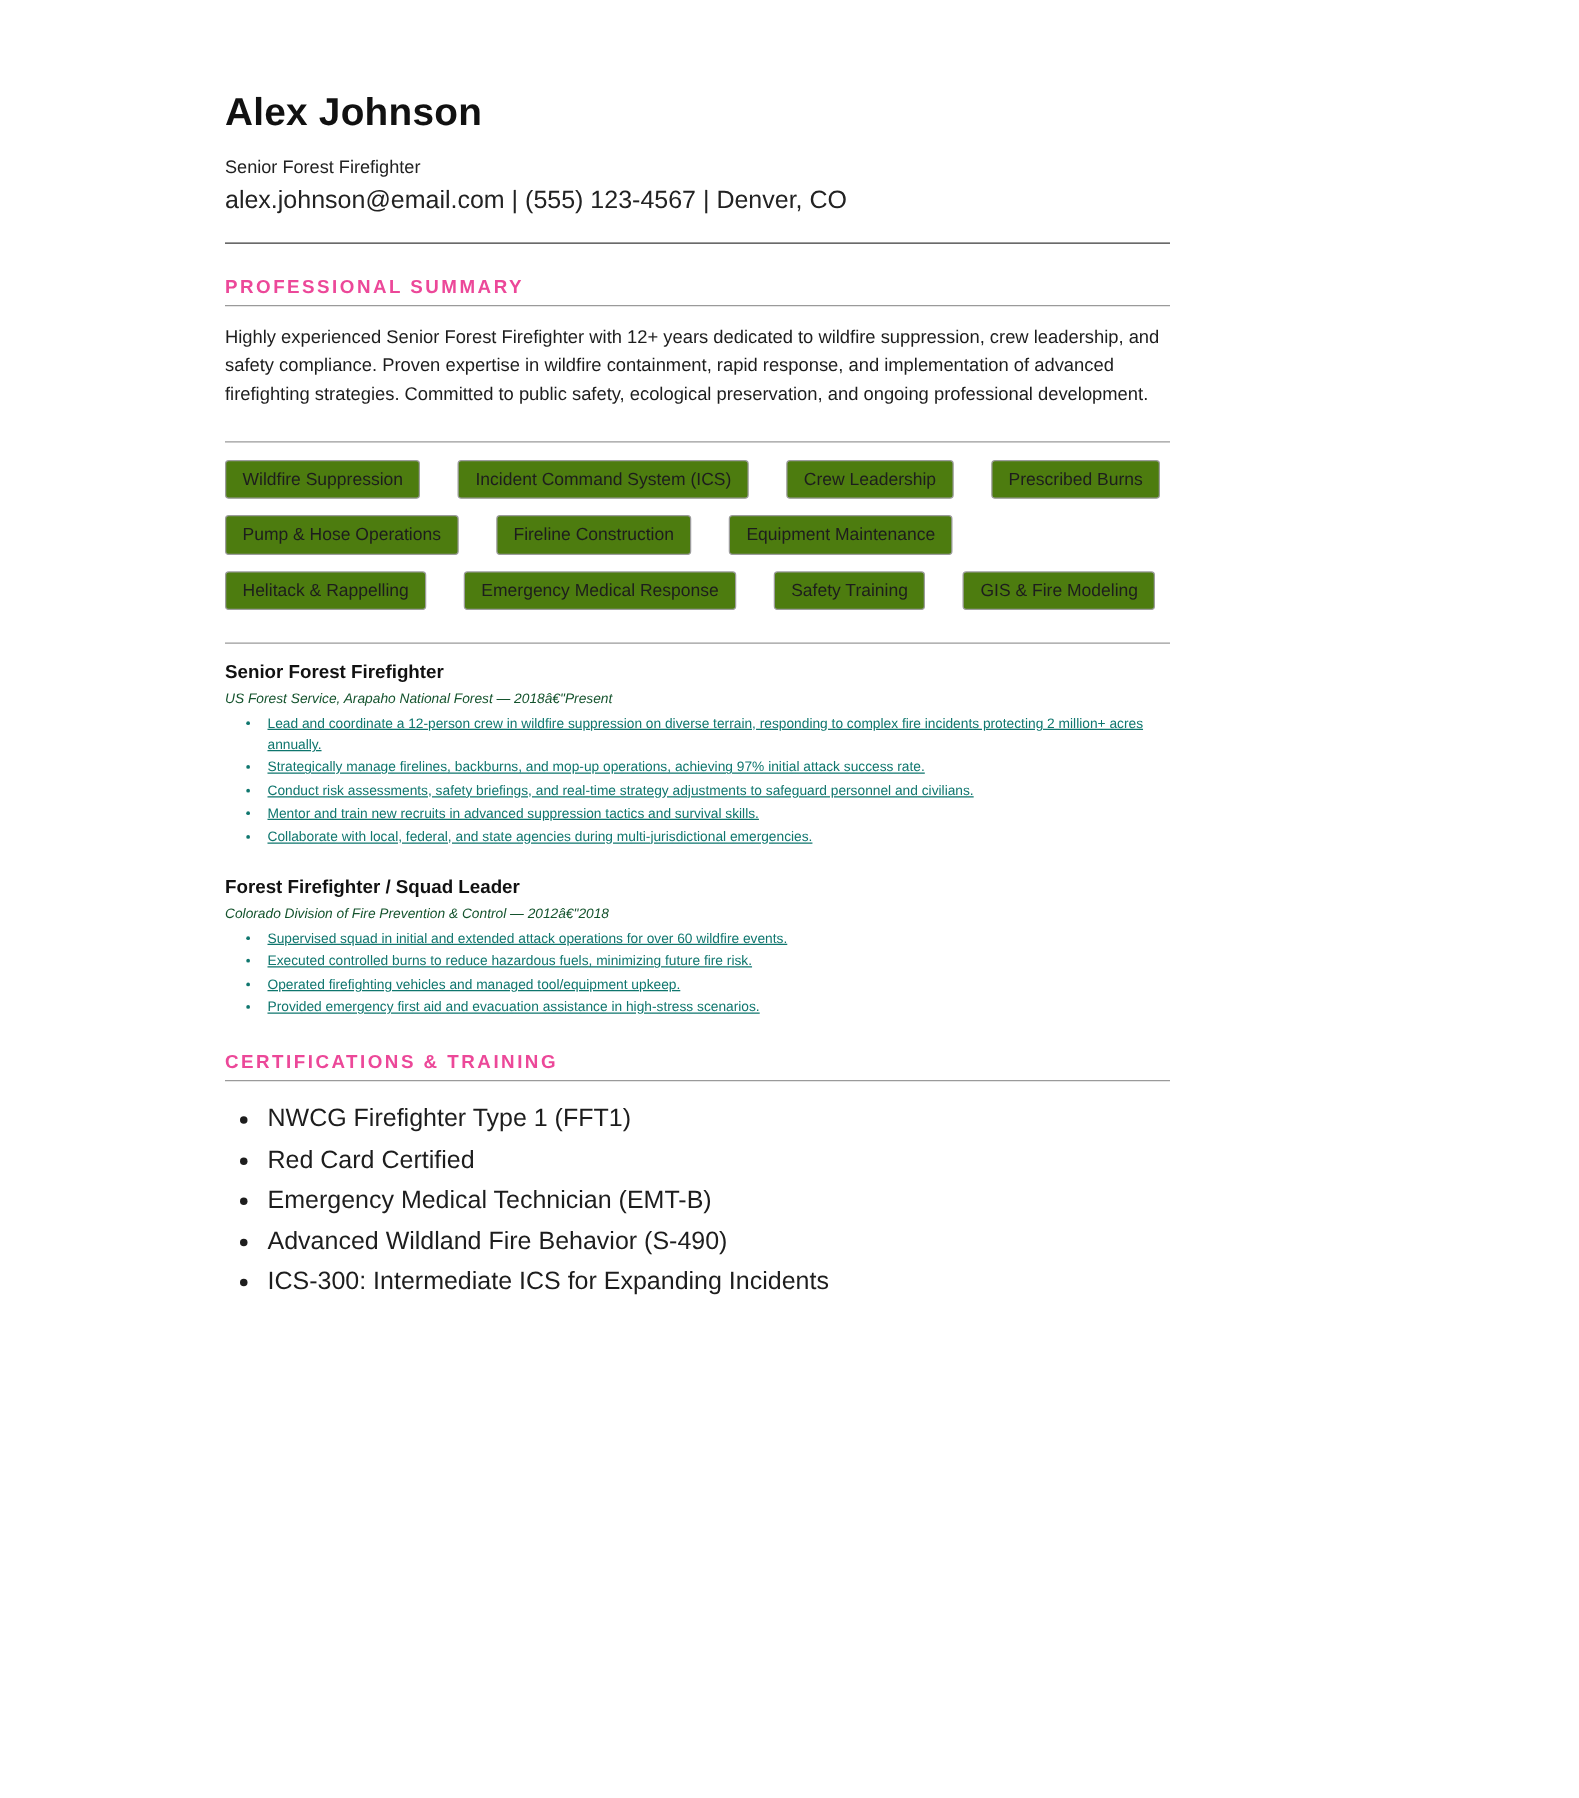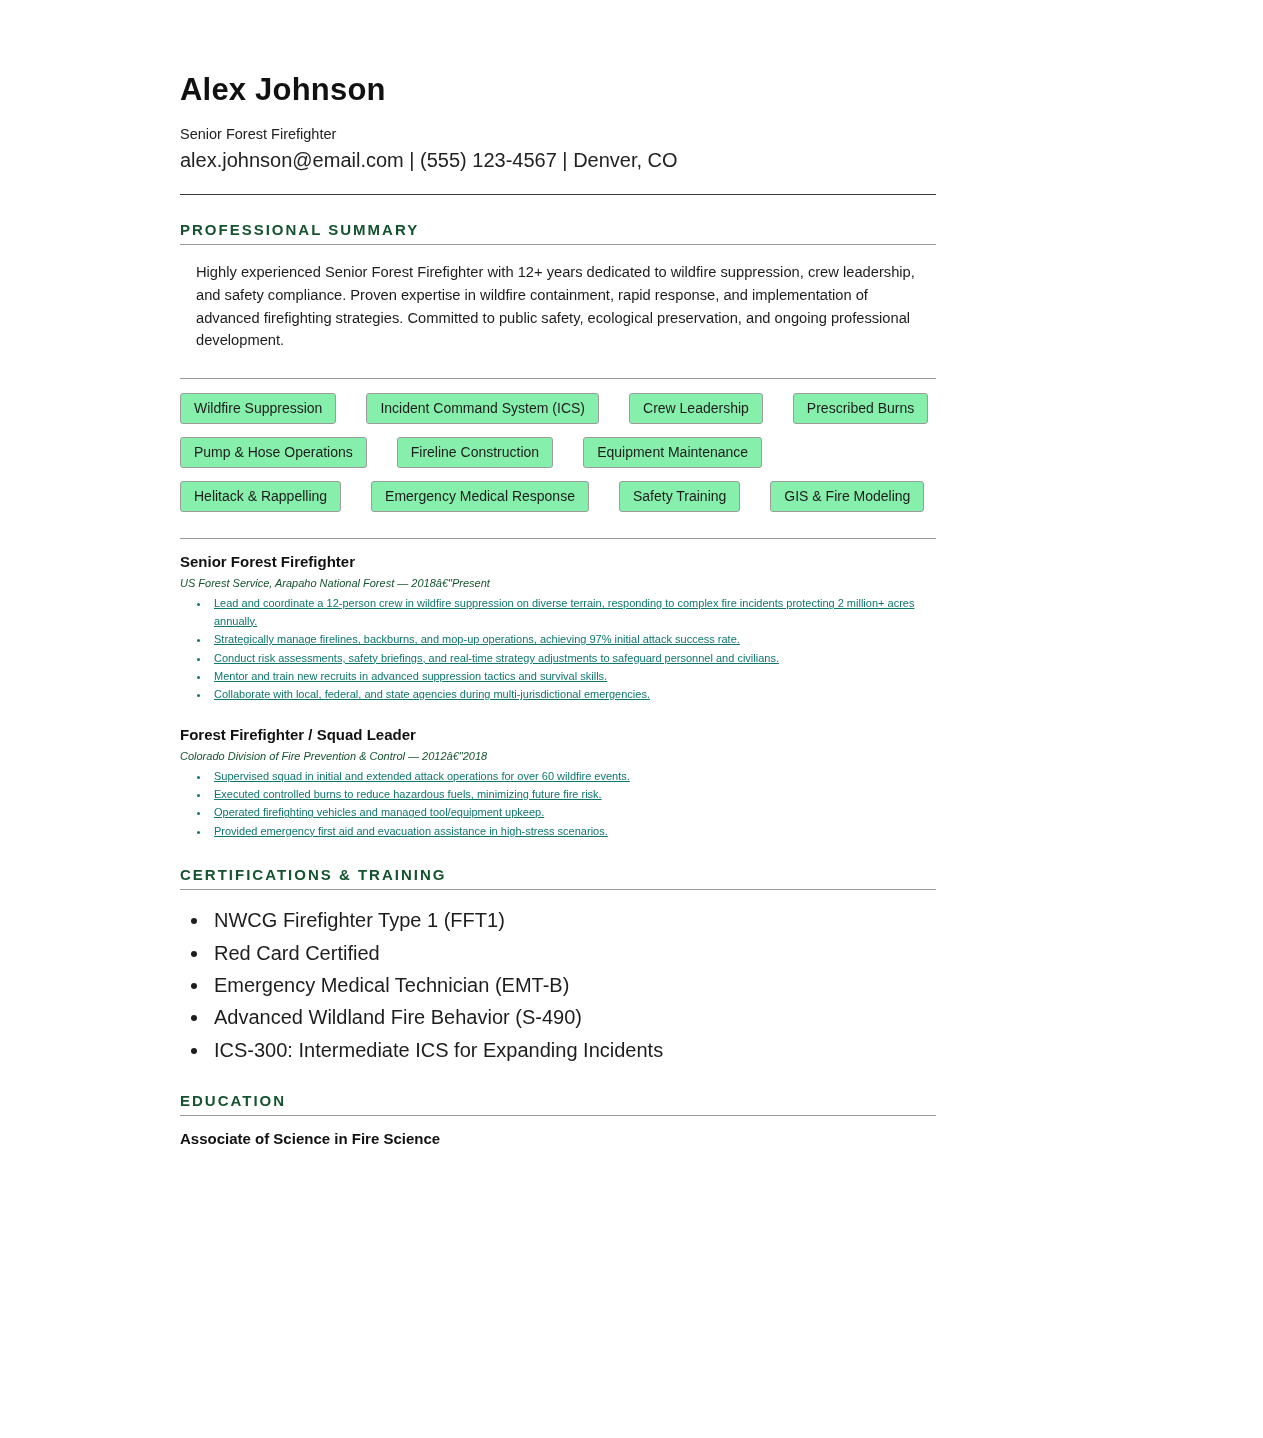--- a/index.html
+++ b/index.html
@@ -53,50 +53,50 @@
 
   
   .section {
     margin-top: 26px;
   }
   .section-title {
     font-size: 15px;
     font-weight: bold;
     letter-spacing: 2px;
     text-transform: uppercase;
-    color: #14532d;
+    color: #ec4899;
     margin: 0 0 6px 0;
   }
   .section-rule {
     border: 0;
     border-top: 1px solid #9a9a9a;
     margin: 0 0 14px 0;
   }
 
   .summary-text {
     font-size: 14.7px;
     line-height: 1.55;
     color: #1d1d1d;
-    margin: 16px;
+    margin: 0;
   }
 
   
   .skills-wrap {
     display: flex;
     flex-wrap: wrap;
     gap: 13px 30px;
     margin-top: 6px;
   }
   .skill-chip {
     border: 1px solid #9c9c9c;
     border-radius: 3px;
     padding: 6px 13px 7px 13px;
     font-size: 14px;
     color: #1d1d1d;
-    background: #86efac;
+    background: #4d7c0f;
     white-space: nowrap;
     line-height: 1.15;
   }
 
   
   .job {
     margin-bottom: 22px;
   }
   .job:last-child { margin-bottom: 4px; }
   .job-role {
@@ -213,19 +213,14 @@
     <hr class="section-rule">
     <ul class="cert-list">
       <li>NWCG Firefighter Type 1 (FFT1)</li>
       <li>Red Card Certified</li>
       <li>Emergency Medical Technician (EMT-B)</li>
       <li>Advanced Wildland Fire Behavior (S-490)</li>
       <li>ICS-300: Intermediate ICS for Expanding Incidents</li>
     </ul>
   </section>
 
-  <section class="section">
-    <h2 class="section-title">EDUCATION</h2>
-    <hr class="section-rule">
-    <div class="edu-degree">Associate of Science in Fire Science</div>
-  </section>
 
 </div>
 
 </body></html>

